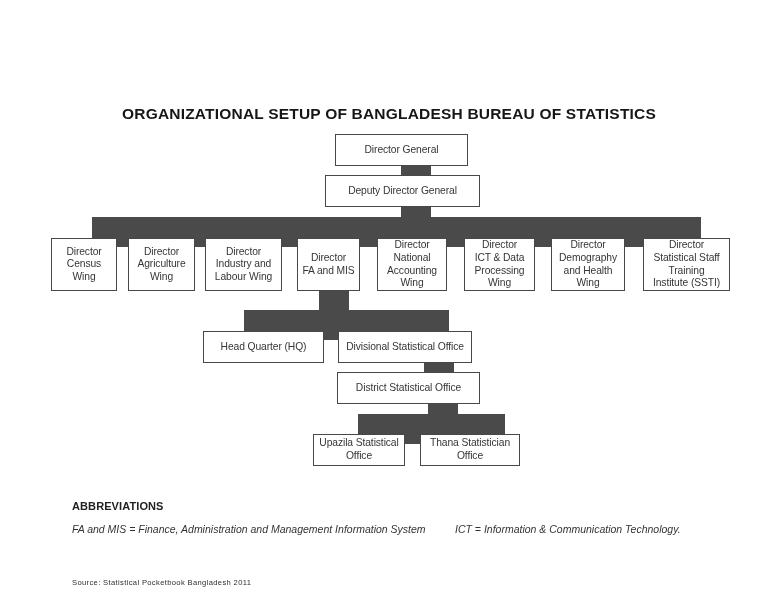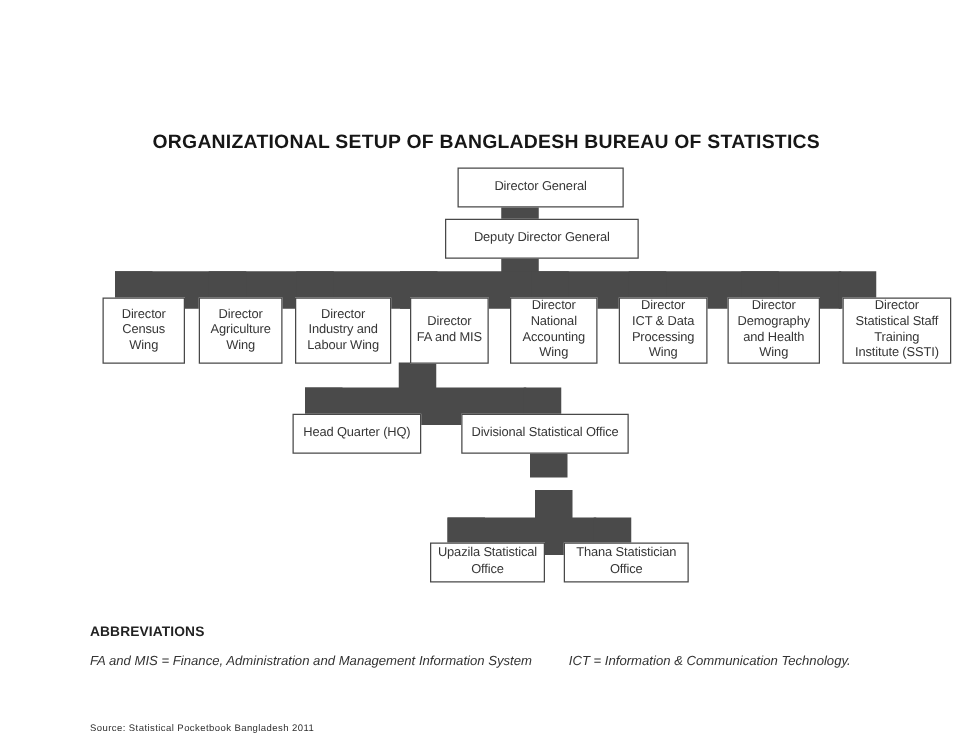--- a/index.html
+++ b/index.html
@@ -17,21 +17,20 @@
     color:#161616; letter-spacing:0.2px; white-space:nowrap;
   }
 
   .node {
     position:absolute; background:#ffffff;
     border:1.5px solid #484848;
     display:flex; align-items:center; justify-content:center;
     text-align:center; color:#363636;
     font-size:10.3px; line-height:12.6px; letter-spacing:-0.1px;
     white-space:pre;
-    margin-left:31px;
   }
 
   .line { position:absolute; background:#4a4a4a; }
   .h { height:1.6px; }
   .v { width:1.6px; }
 
   .abbr-heading {
     position:absolute; left:42px; top:470px;
     font-size:11px; font-weight:bold; color:#222222; letter-spacing:0.1px;
   }
@@ -99,23 +98,24 @@
 Wing</div>
   <div class="node" style="left:536px;top:223px;width:74px;height:53px">Director
 Demography
 and Health
 Wing</div>
   <div class="node" style="left:628px;top:223px;width:87px;height:53px">Director
 Statistical Staff
 Training
 Institute (SSTI)</div>
 
-  <div class="node" style="left:188px;top:316px;width:103px;height:21px">Head Quarter (HQ)</div>
+  <div class="node" style="left:188px;top:316px;width:121px;height:21px">Head Quarter (HQ)</div>
   <div class="node" style="left:323px;top:316px;width:134px;height:21px">Divisional Statistical Office</div>
 
+  <div class="node" style="left:322px;top:357px;width:143px;height:21px">District Statistical Office</div>
 
   <div class="node" style="left:298px;top:419px;width:92px;height:31px">Upazila Statistical
 Office</div>
   <div class="node" style="left:405px;top:419px;width:100px;height:31px">Thana Statistician
 Office</div>
 
   <div class="abbr-heading">ABBREVIATIONS</div>
   <div class="abbr-item fa">FA and MIS = Finance, Administration and Management Information System</div>
   <div class="abbr-item ict">ICT = Information &amp; Communication Technology.</div>
 

